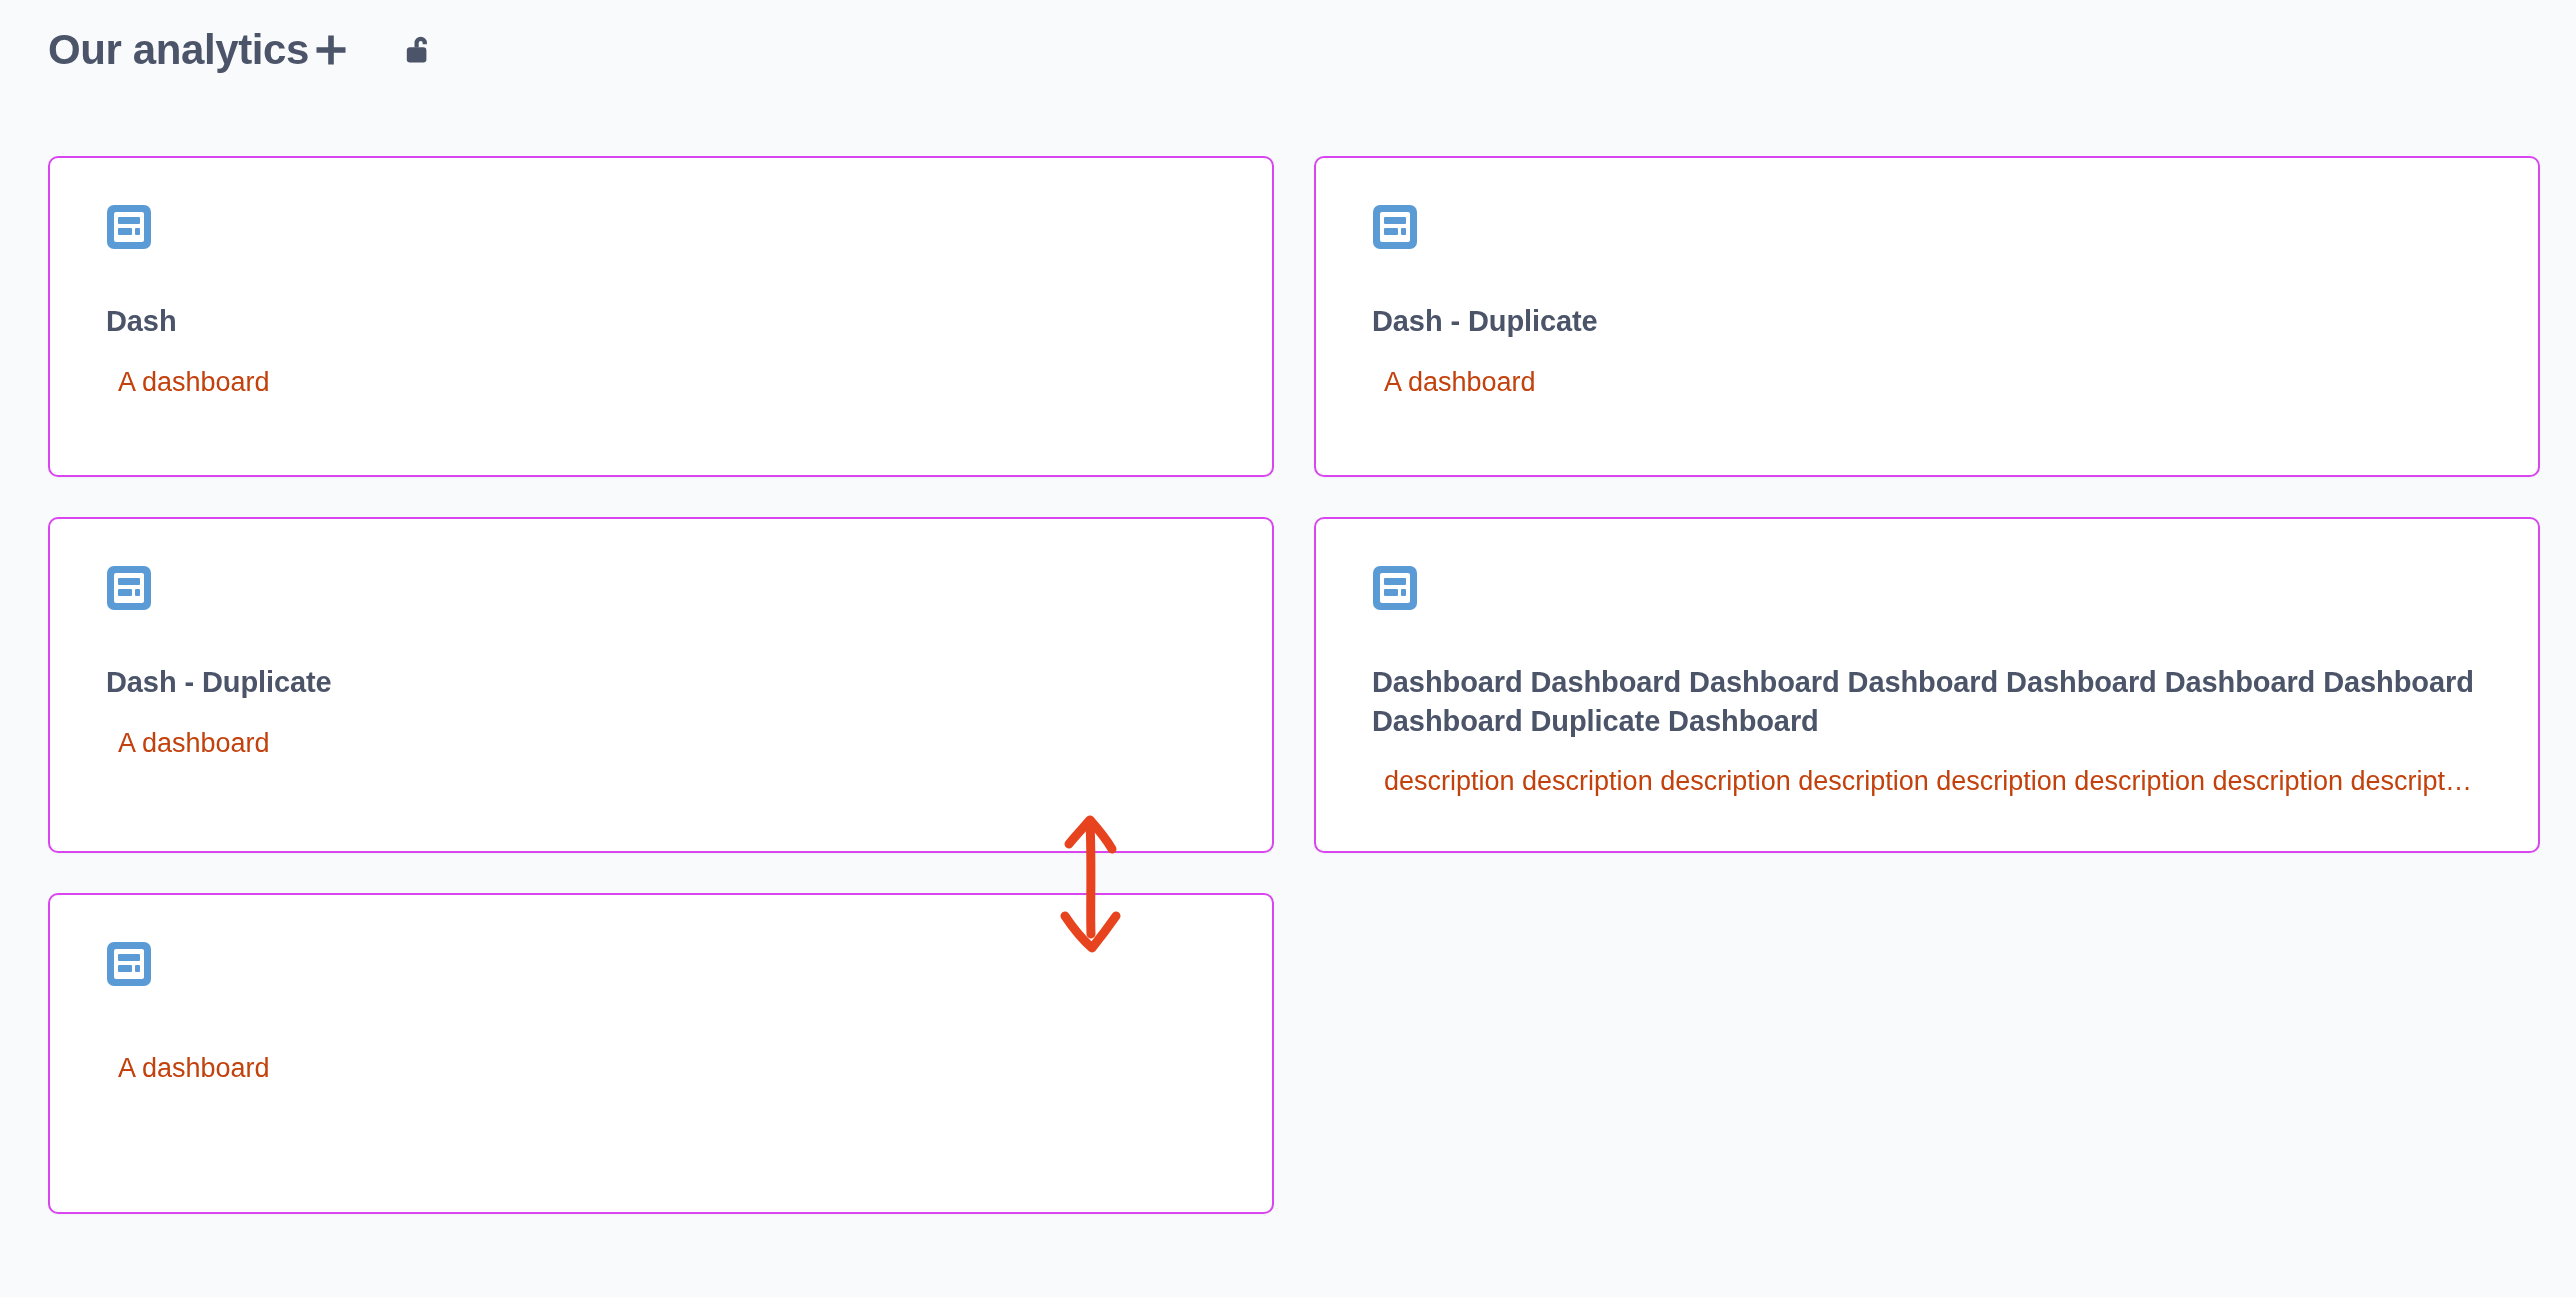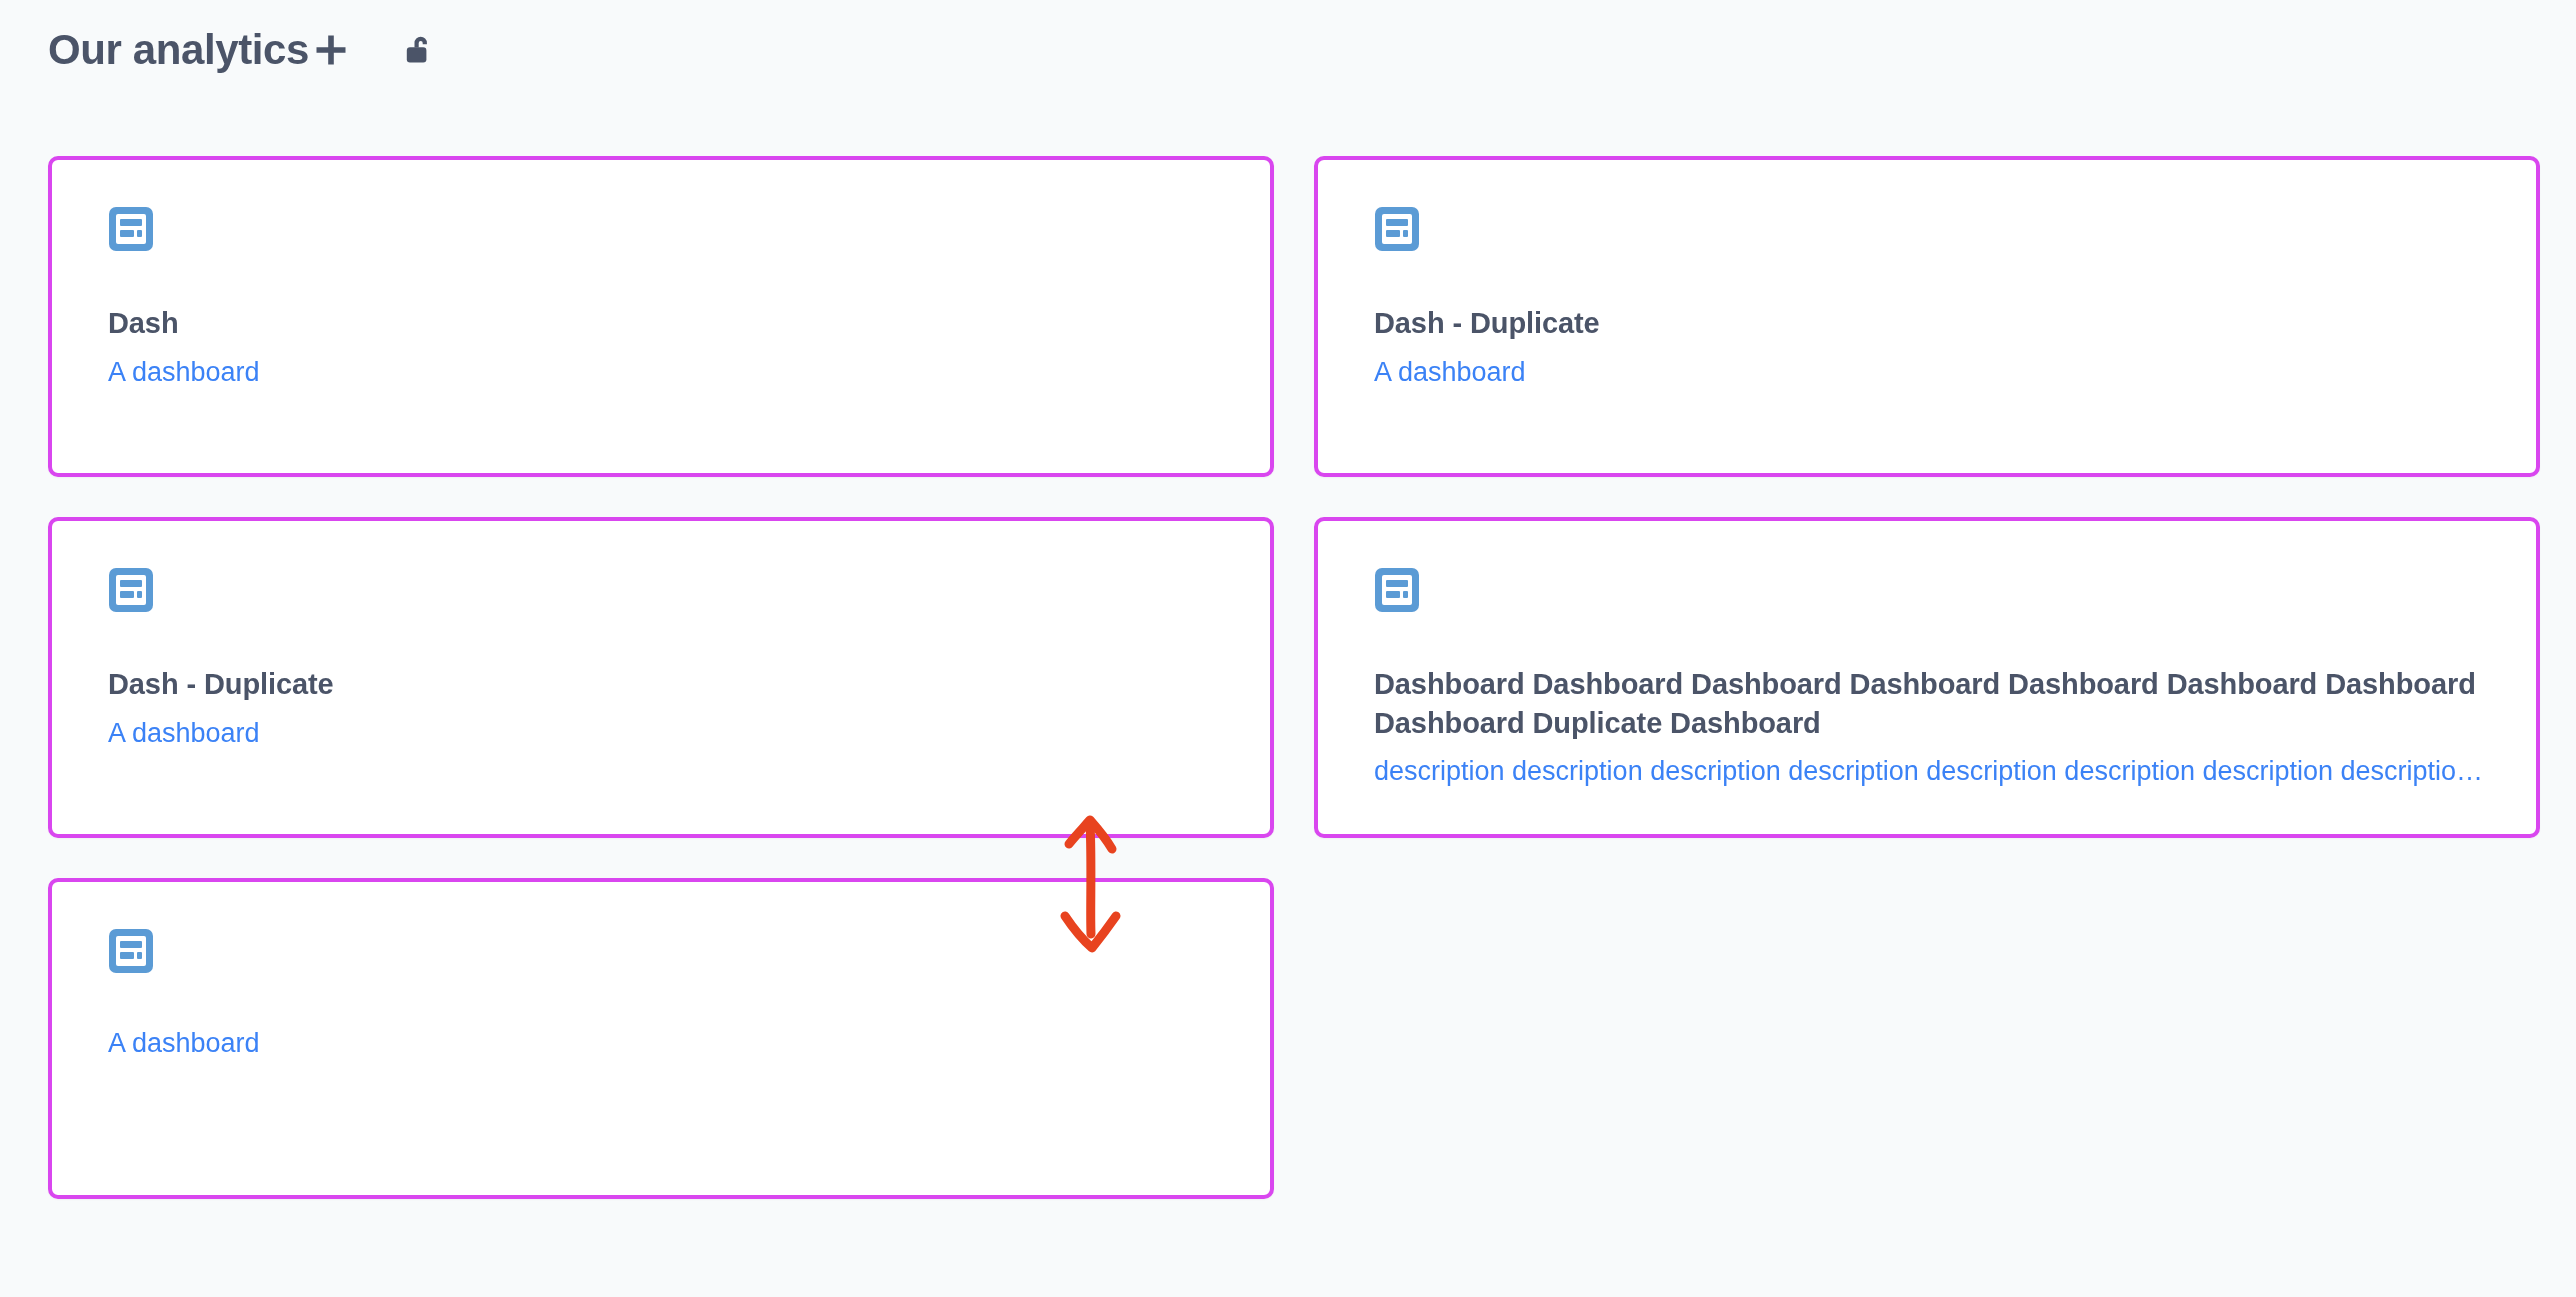--- a/index.html
+++ b/index.html
@@ -63,21 +63,21 @@
     left: 48px;
     width: 2482px;
     display: grid;
     grid-template-columns: 1226px 1226px;
     column-gap: 40px;
     row-gap: 40px;
     align-content: start;
   }
   .card {
     background: #ffffff;
-    border: 4px solid #d946ef;
+    border: 2px solid #d946ef;
     border-radius: 10px;
     box-shadow: 0 1px 2px rgba(27, 36, 56, 0.04);
     padding: 46px 52px 46px 56px;
     box-sizing: border-box;
     min-height: 321px;
     display: flex;
     flex-direction: column;
     cursor: pointer;
   }
   .card-icon {
@@ -91,23 +91,23 @@
     font-size: 29px;
     font-weight: bold;
     color: #4b5468;
     line-height: 1.33;
     margin: 0 0 12px 0;
     letter-spacing: -0.1px;
     word-break: break-word;
   }
   .card-desc {
     font-size: 27px;
-    color: #3b82f6;
+    color: #c2410c;
     line-height: 1.3;
-    margin: 0;
+    margin: 12px;
     white-space: nowrap;
     overflow: hidden;
     text-overflow: ellipsis;
   }
 
   
   .card.card-long {
     min-height: 287px;
     padding-bottom: 40px;
   }

